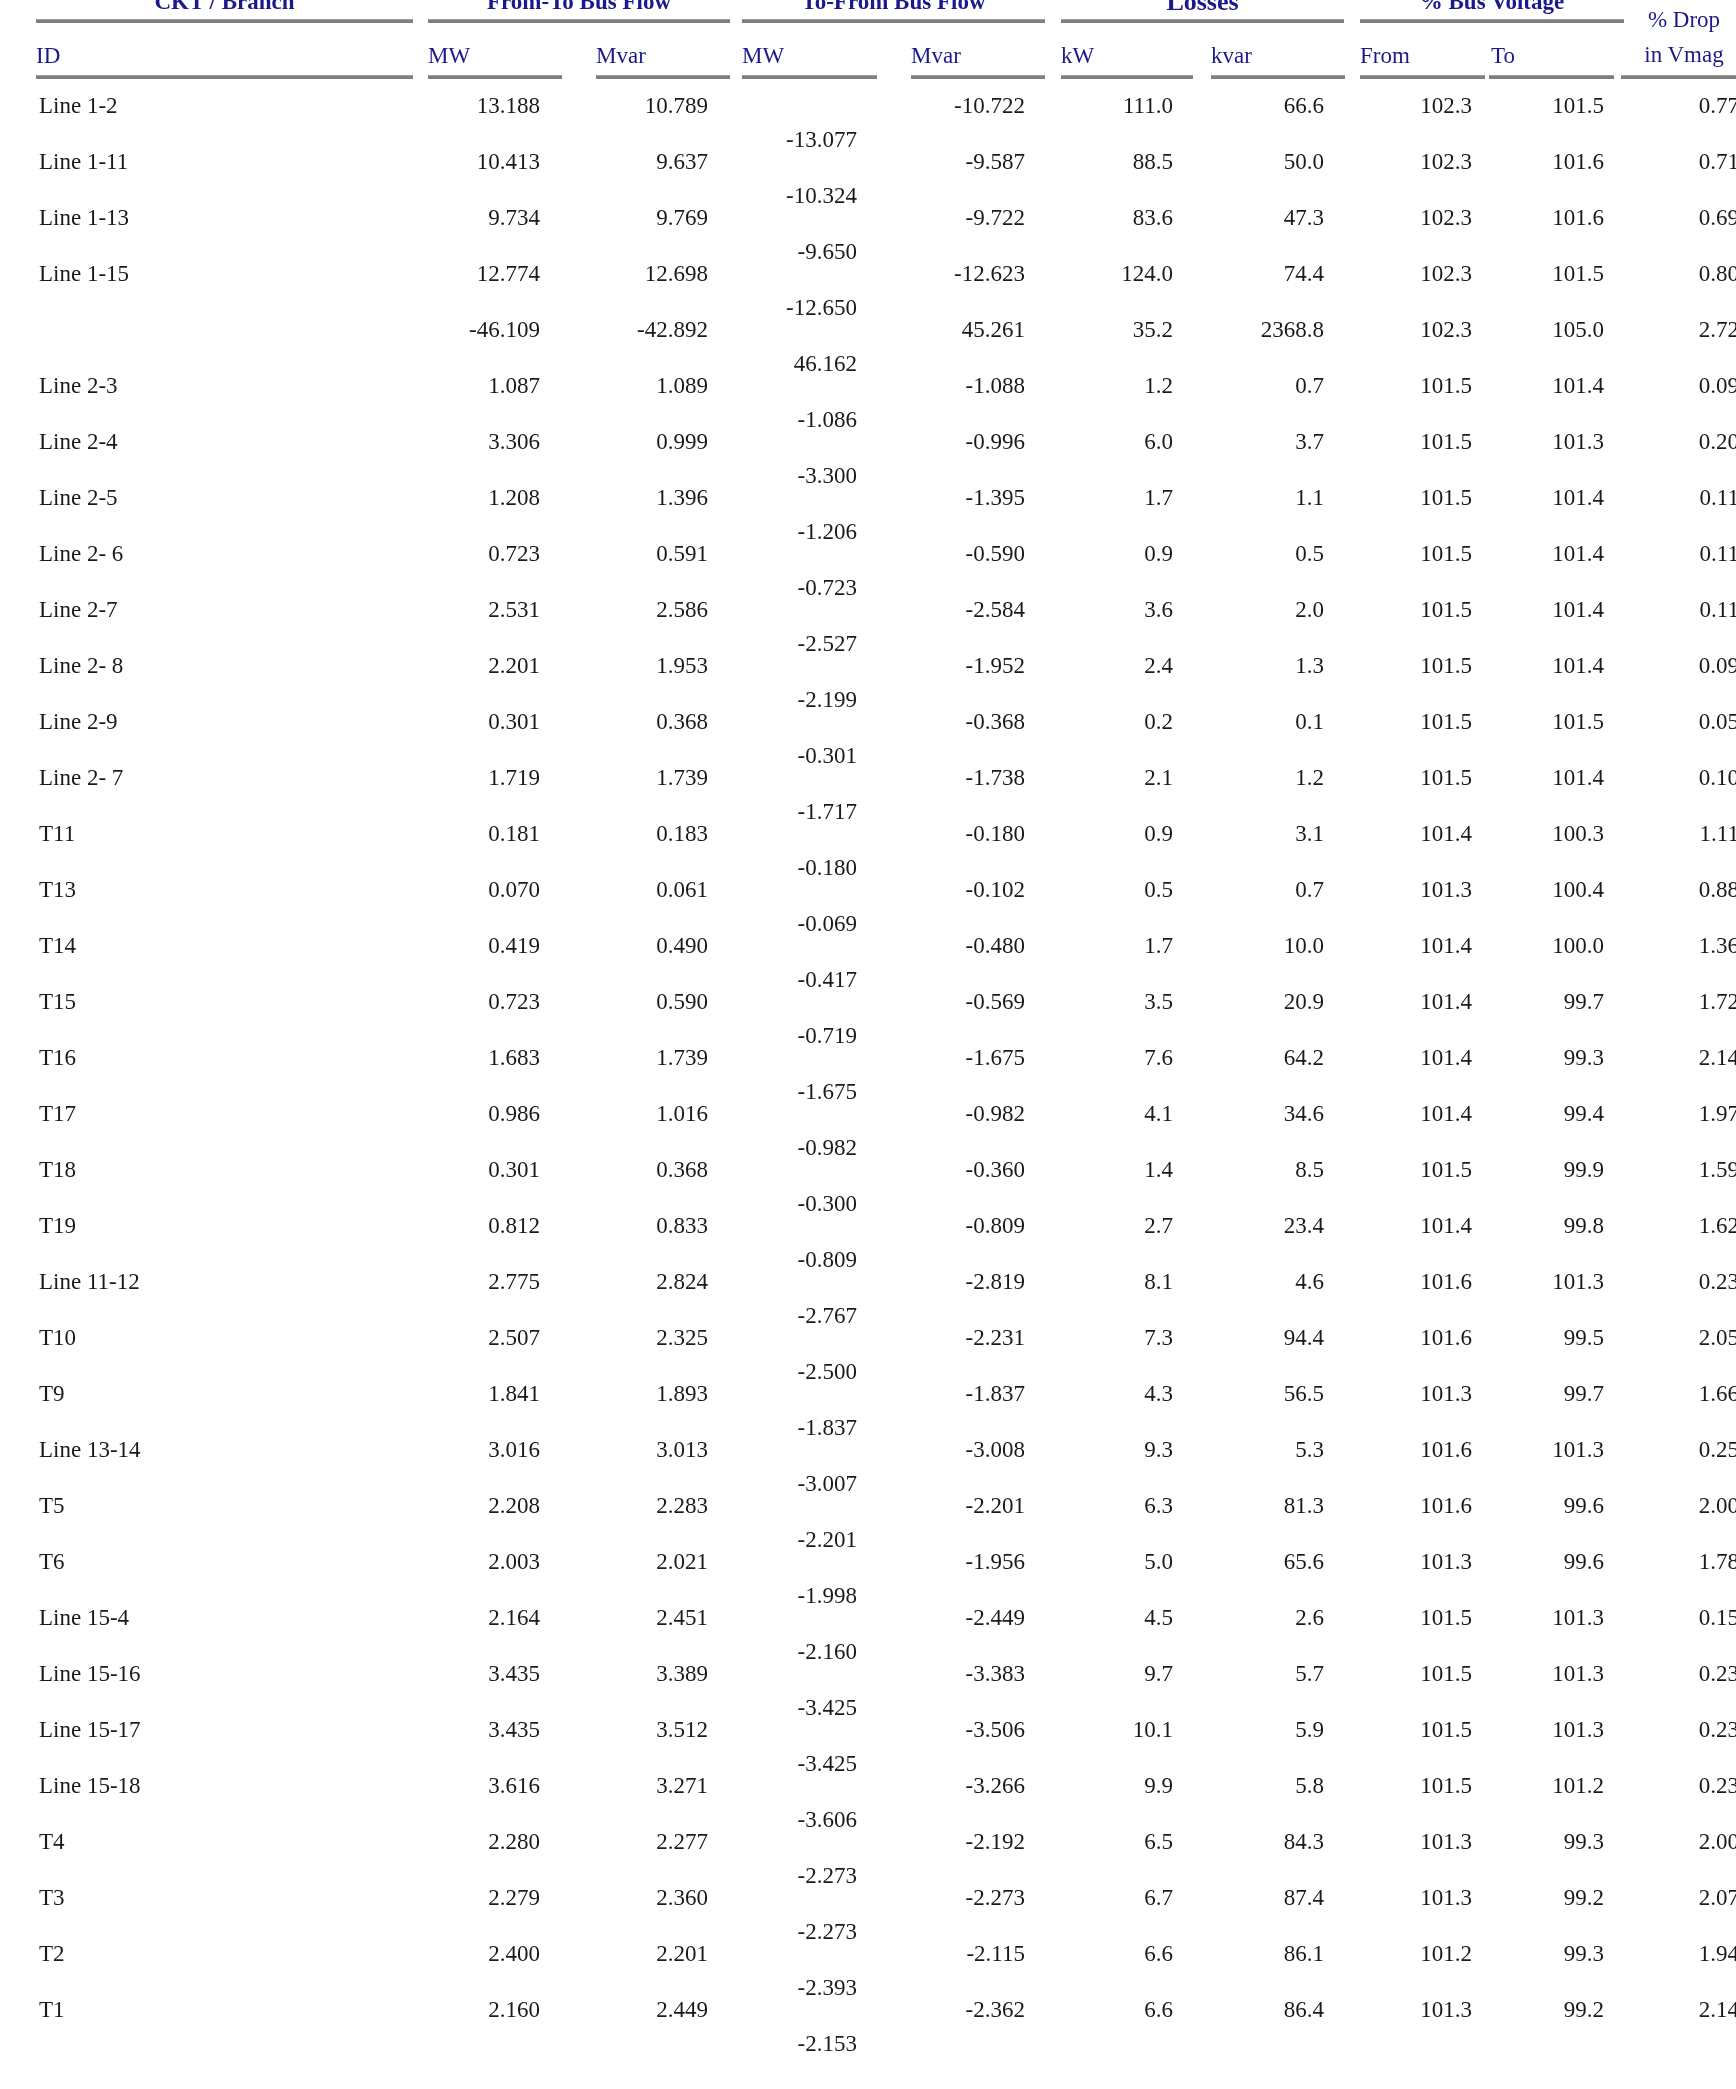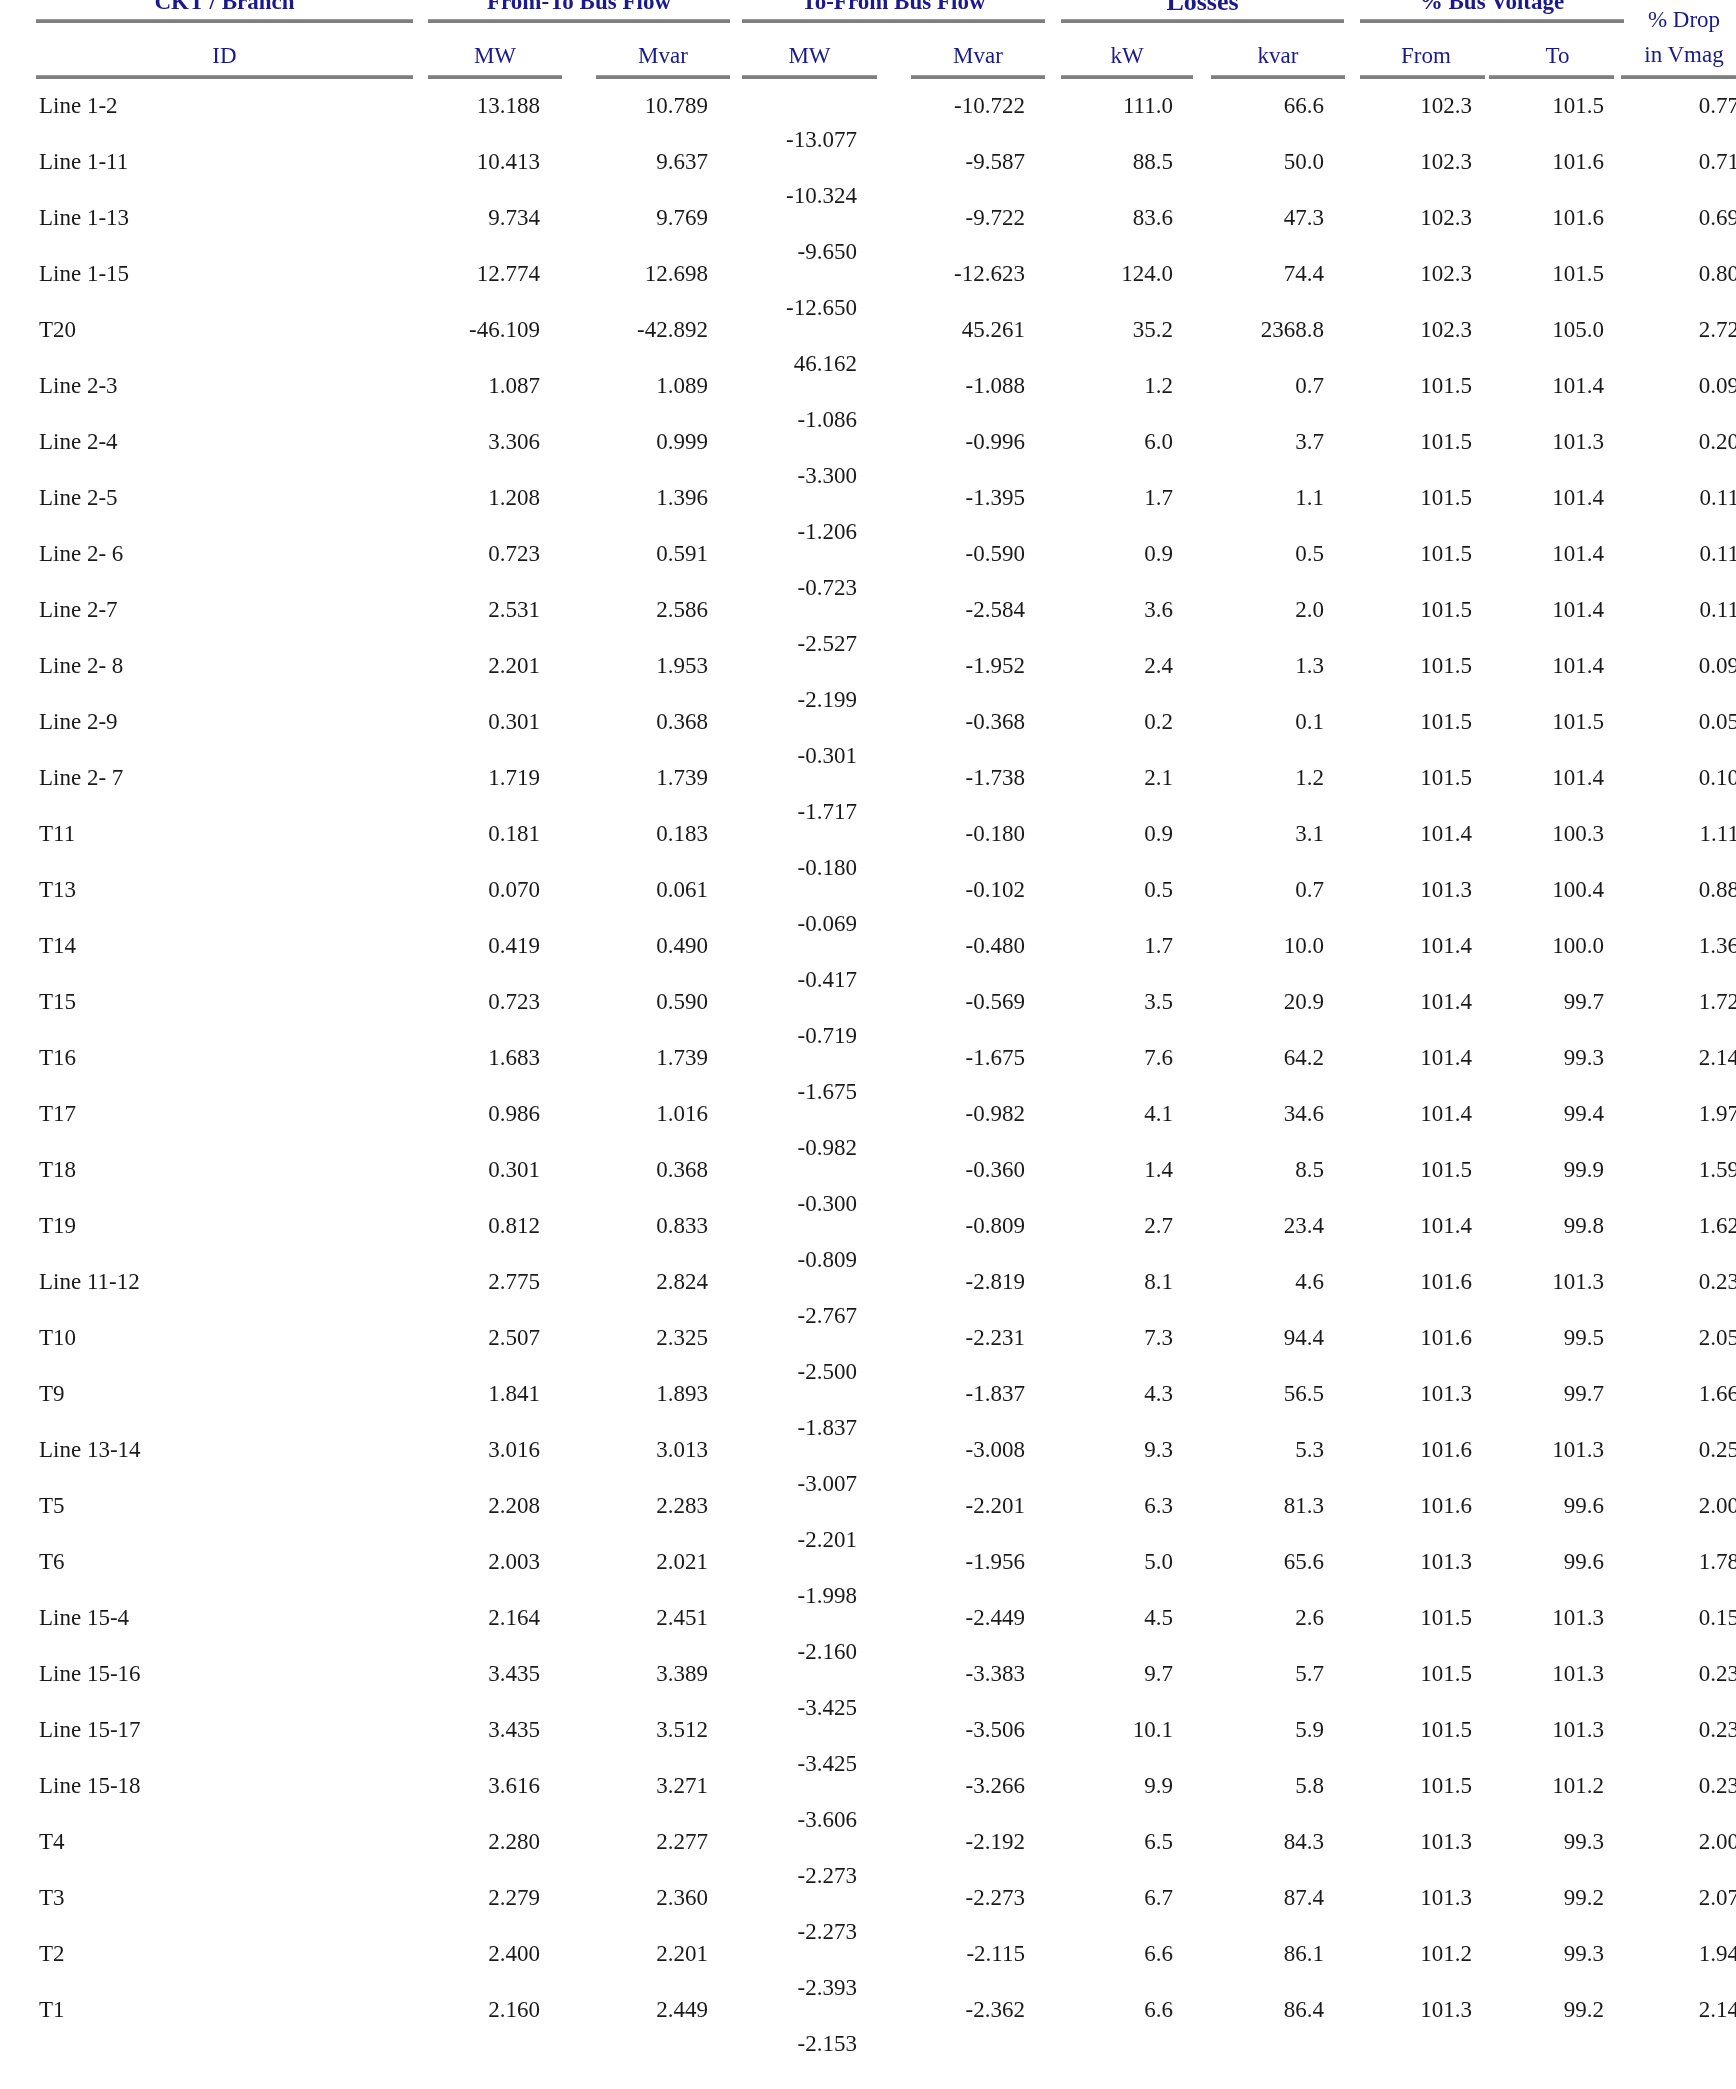--- a/index.html
+++ b/index.html
@@ -41,21 +41,20 @@
     height: 3.8px;
     background: #7f7f7f;
     border-top: 1px solid #9a9a9a;
     box-sizing: border-box;
   }
   .sub-label {
     position: absolute;
     top: 40px;
     height: 31px;
     line-height: 31px;
-    text-align: center;
     color: #1a1a8c;
     font-size: 23px;
     white-space: nowrap;
   }
   .drop-label {
     position: absolute;
     left: 1617px;
     width: 120px;
     text-align: center;
     color: #1a1a8c;
@@ -194,21 +193,20 @@
     <div class="cell num c3">-12.650</div>
     <div class="cell num c4">-12.623</div>
     <div class="cell num c5">124.0</div>
     <div class="cell num c6">74.4</div>
     <div class="cell num c7">102.3</div>
     <div class="cell num c8">101.5</div>
     <div class="cell num c9">0.80</div>
   </div>
 
   <div class="row">
-    <div class="cell id">T20</div>
     <div class="cell num c1">-46.109</div>
     <div class="cell num c2">-42.892</div>
     <div class="cell num c3">46.162</div>
     <div class="cell num c4">45.261</div>
     <div class="cell num c5">35.2</div>
     <div class="cell num c6">2368.8</div>
     <div class="cell num c7">102.3</div>
     <div class="cell num c8">105.0</div>
     <div class="cell num c9">2.72</div>
   </div>

